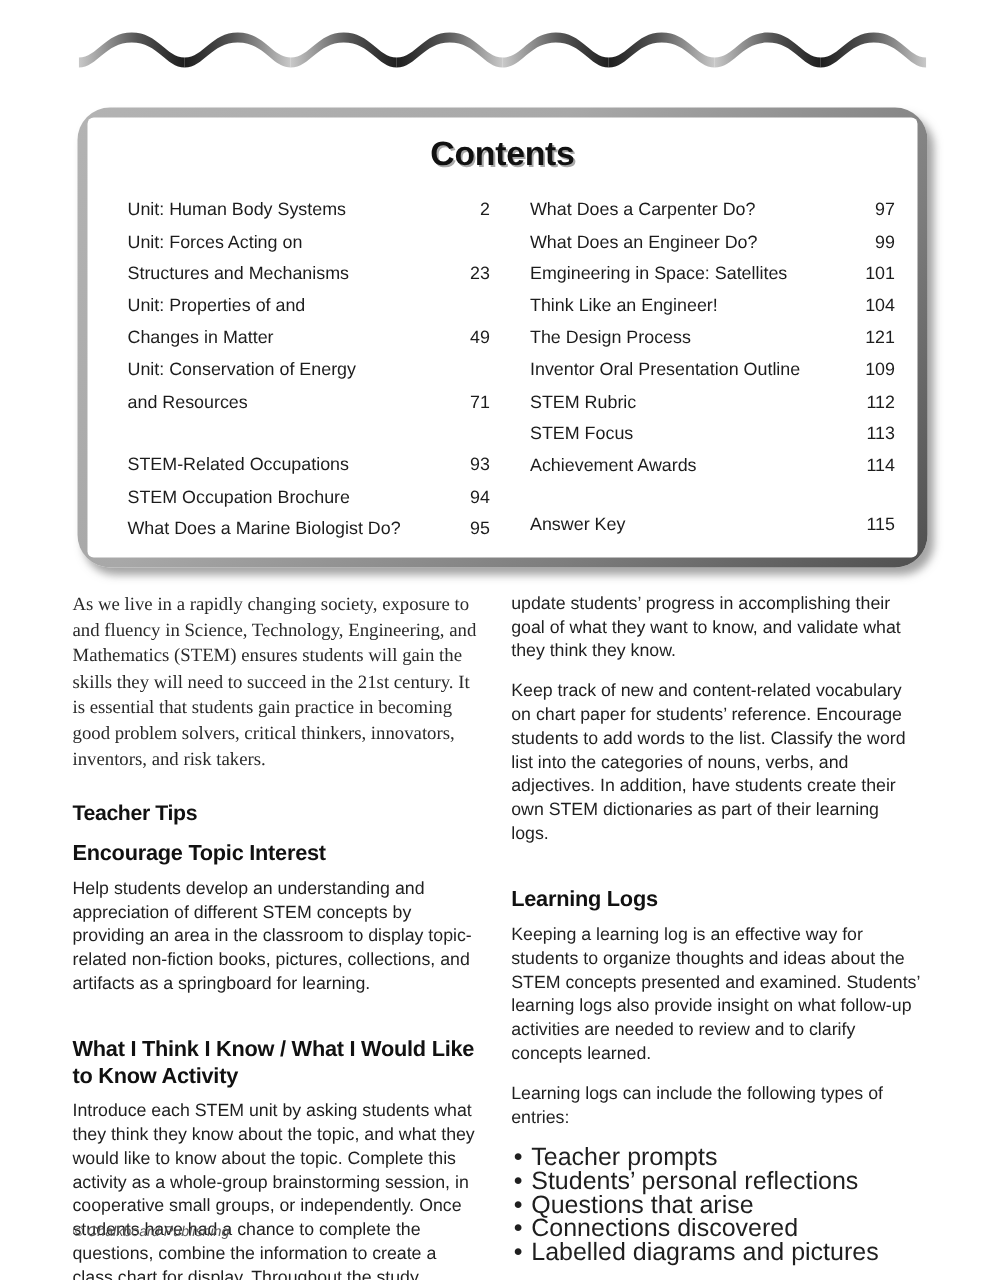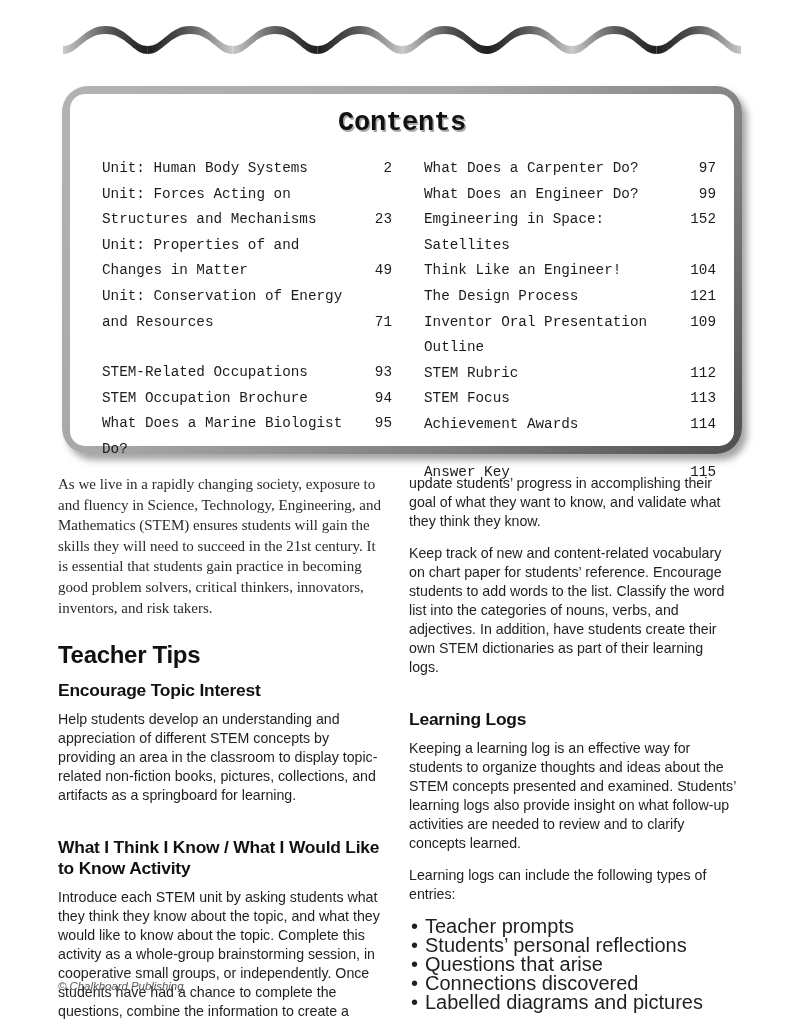--- a/index.html
+++ b/index.html
@@ -38,24 +38,23 @@
     border-radius: 26px;
     padding: 8px;
     background: linear-gradient(135deg, #b3b3b3 0%, #a8a8a8 38%, #7d7d7d 72%, #4f4f4f 100%);
     box-shadow: 5px 6px 7px rgba(90,90,90,0.55);
   }
   #contents-inner {
     width: 100%;
     height: 100%;
     box-sizing: border-box;
     background: #ffffff;
-    border-radius: 15px;
+    border-radius: 5px;
     position: relative;
     padding: 16px;
-    font-family: Liberation Mono, monospace;
   }
 
   #contents-title {
     position: absolute;
     left: 0; right: 0;
     top: 14px;
     text-align: center;
     font-size: 27px;
     font-weight: bold;
     letter-spacing: -0.2px;
@@ -104,21 +103,21 @@
 
   .intro-serif {
     font-family: "Liberation Serif", serif;
     font-size: 15px;
     line-height: 20.6px;
     color: #2a2a2a;
     margin: 0;
   }
 
   h2.section-title {
-    font-size: 24px;
+    font-size: 17px;
     font-weight: bold;
     margin: 24px 0 11px 0;
     line-height: 1.1;
     color: #111;
     letter-spacing: -0.3px;
   }
   h3.sub-title {
     font-size: 17.4px;
     font-weight: bold;
     margin: 0 0 9px 0;
@@ -262,21 +261,21 @@
         <div class="toc-entry">
           <span class="toc-label toc-label-lines">
               <span>What Does an Engineer Do?</span>
             </span>
           <span class="toc-page">99</span>
         </div>
         <div class="toc-entry">
           <span class="toc-label toc-label-lines">
               <span>Emgineering in Space: Satellites</span>
             </span>
-          <span class="toc-page">152</span>
+          <span class="toc-page">101</span>
         </div>
         <div class="toc-entry">
           <span class="toc-label toc-label-lines">
               <span>Think Like an Engineer!</span>
             </span>
           <span class="toc-page">104</span>
         </div>
         <div class="toc-entry">
           <span class="toc-label toc-label-lines">
               <span>The Design Process</span>

